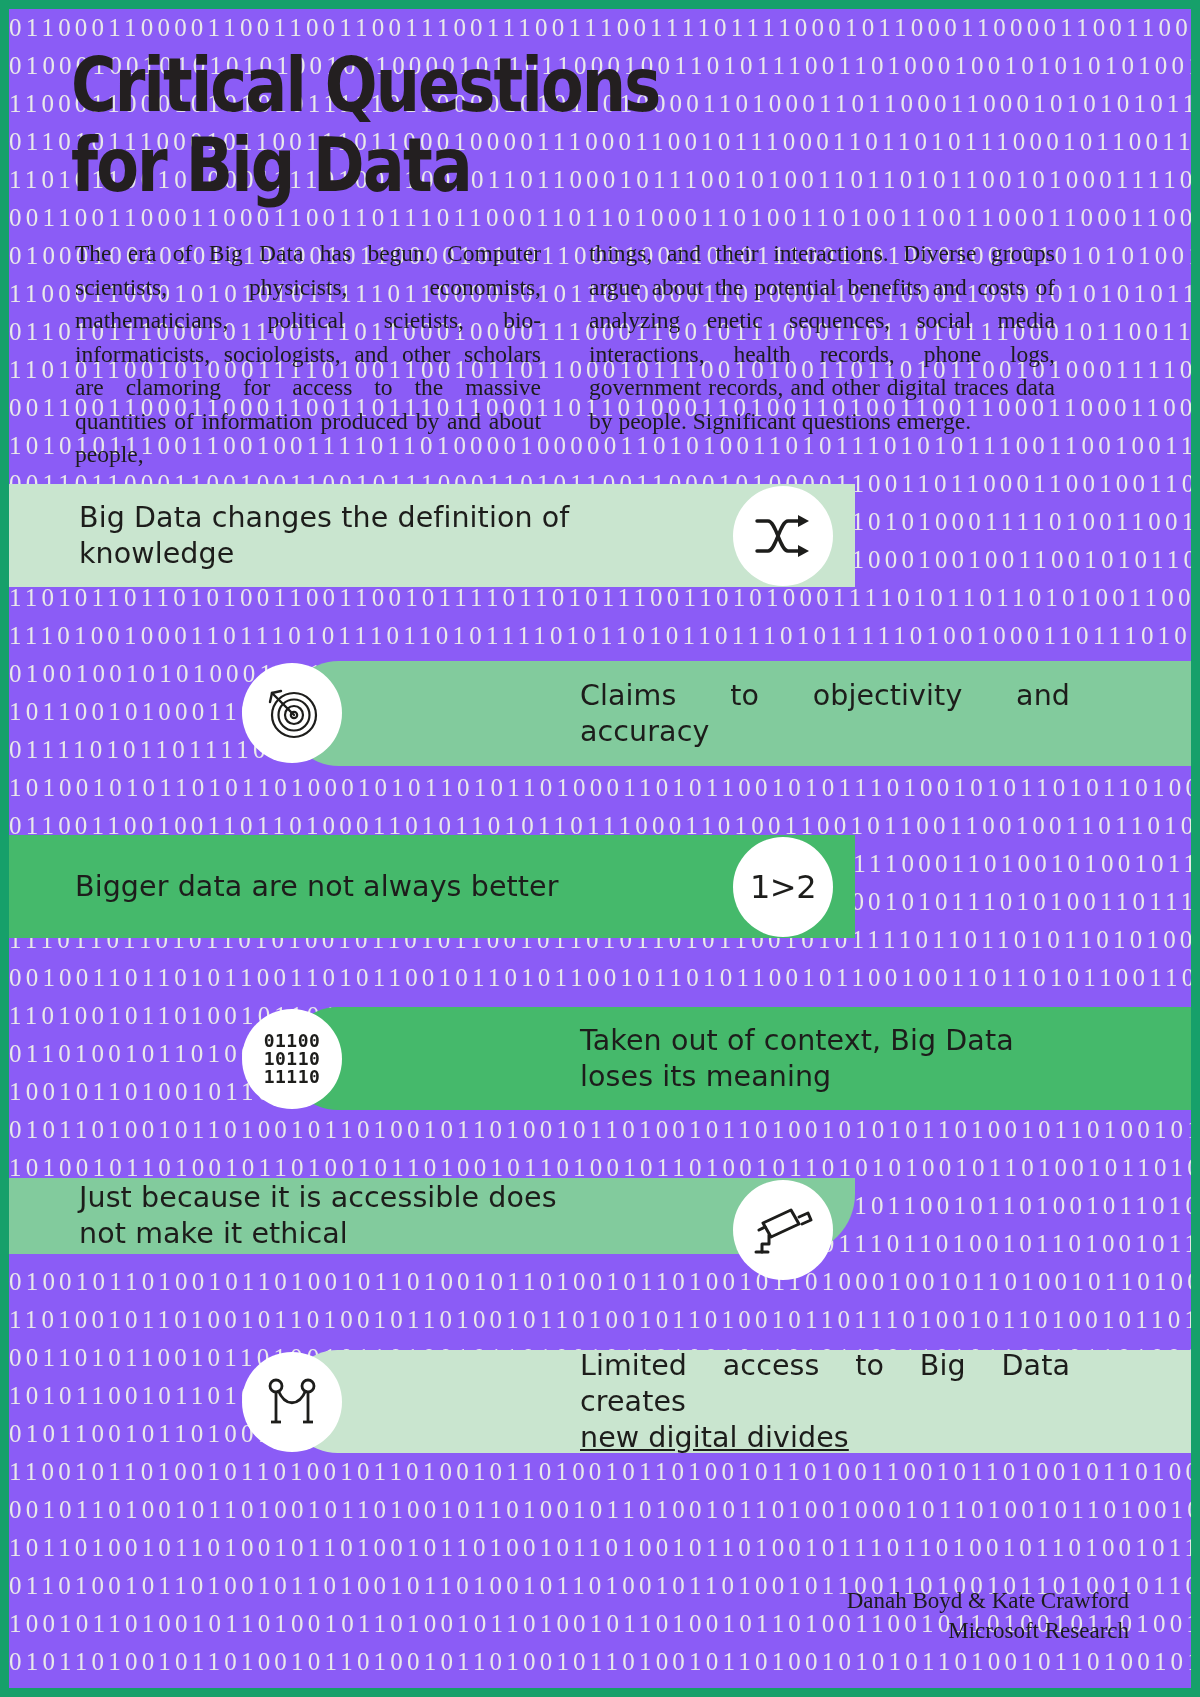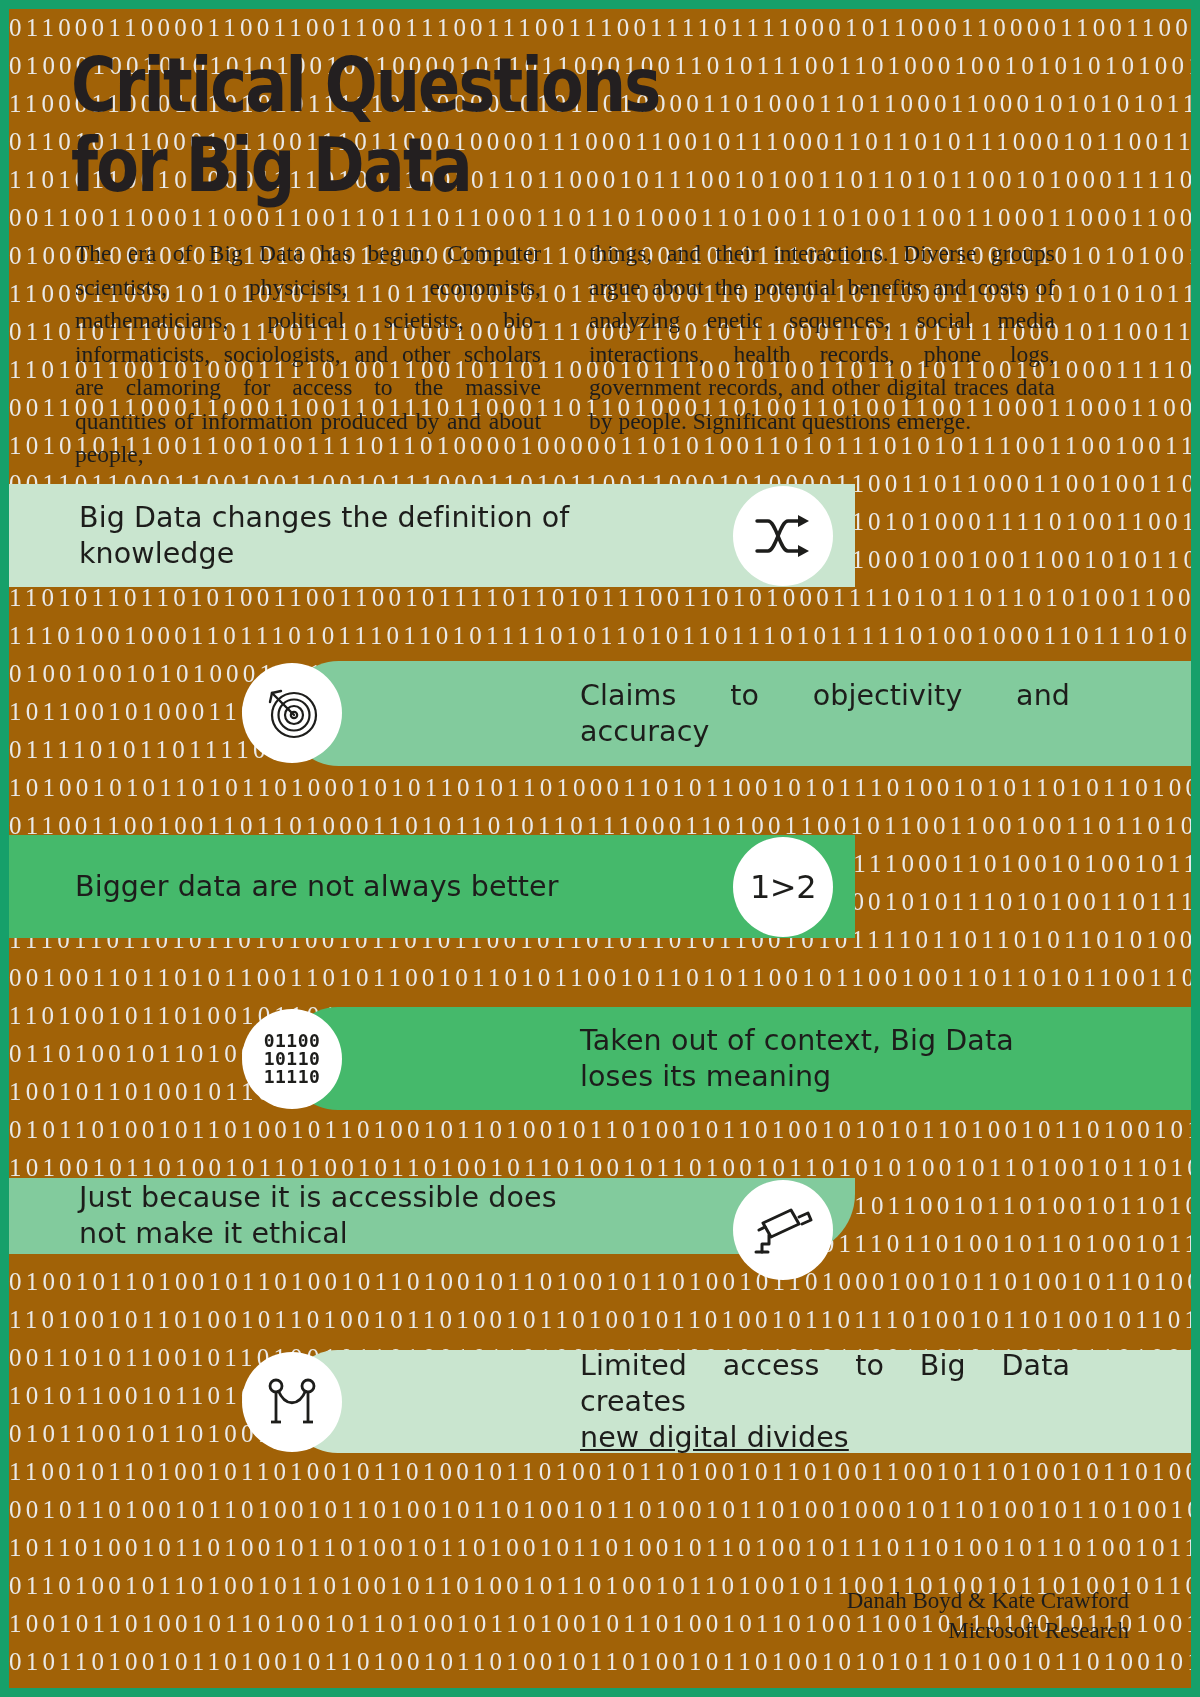--- a/index.html
+++ b/index.html
@@ -13,21 +13,21 @@
   body {
     font-family: "Liberation Sans", sans-serif;
     position: relative;
     overflow: hidden;
   }
 
   
   #poster {
     position: absolute;
     inset: 0;
-    background: #a16207;
+    background: #8b5cf6;
     border: 9px solid #16a06a;
     overflow: hidden;
   }
 
   
   #binary-bg {
     position: absolute;
     top: 0; left: 0;
     width: 100%;
     height: 100%;

